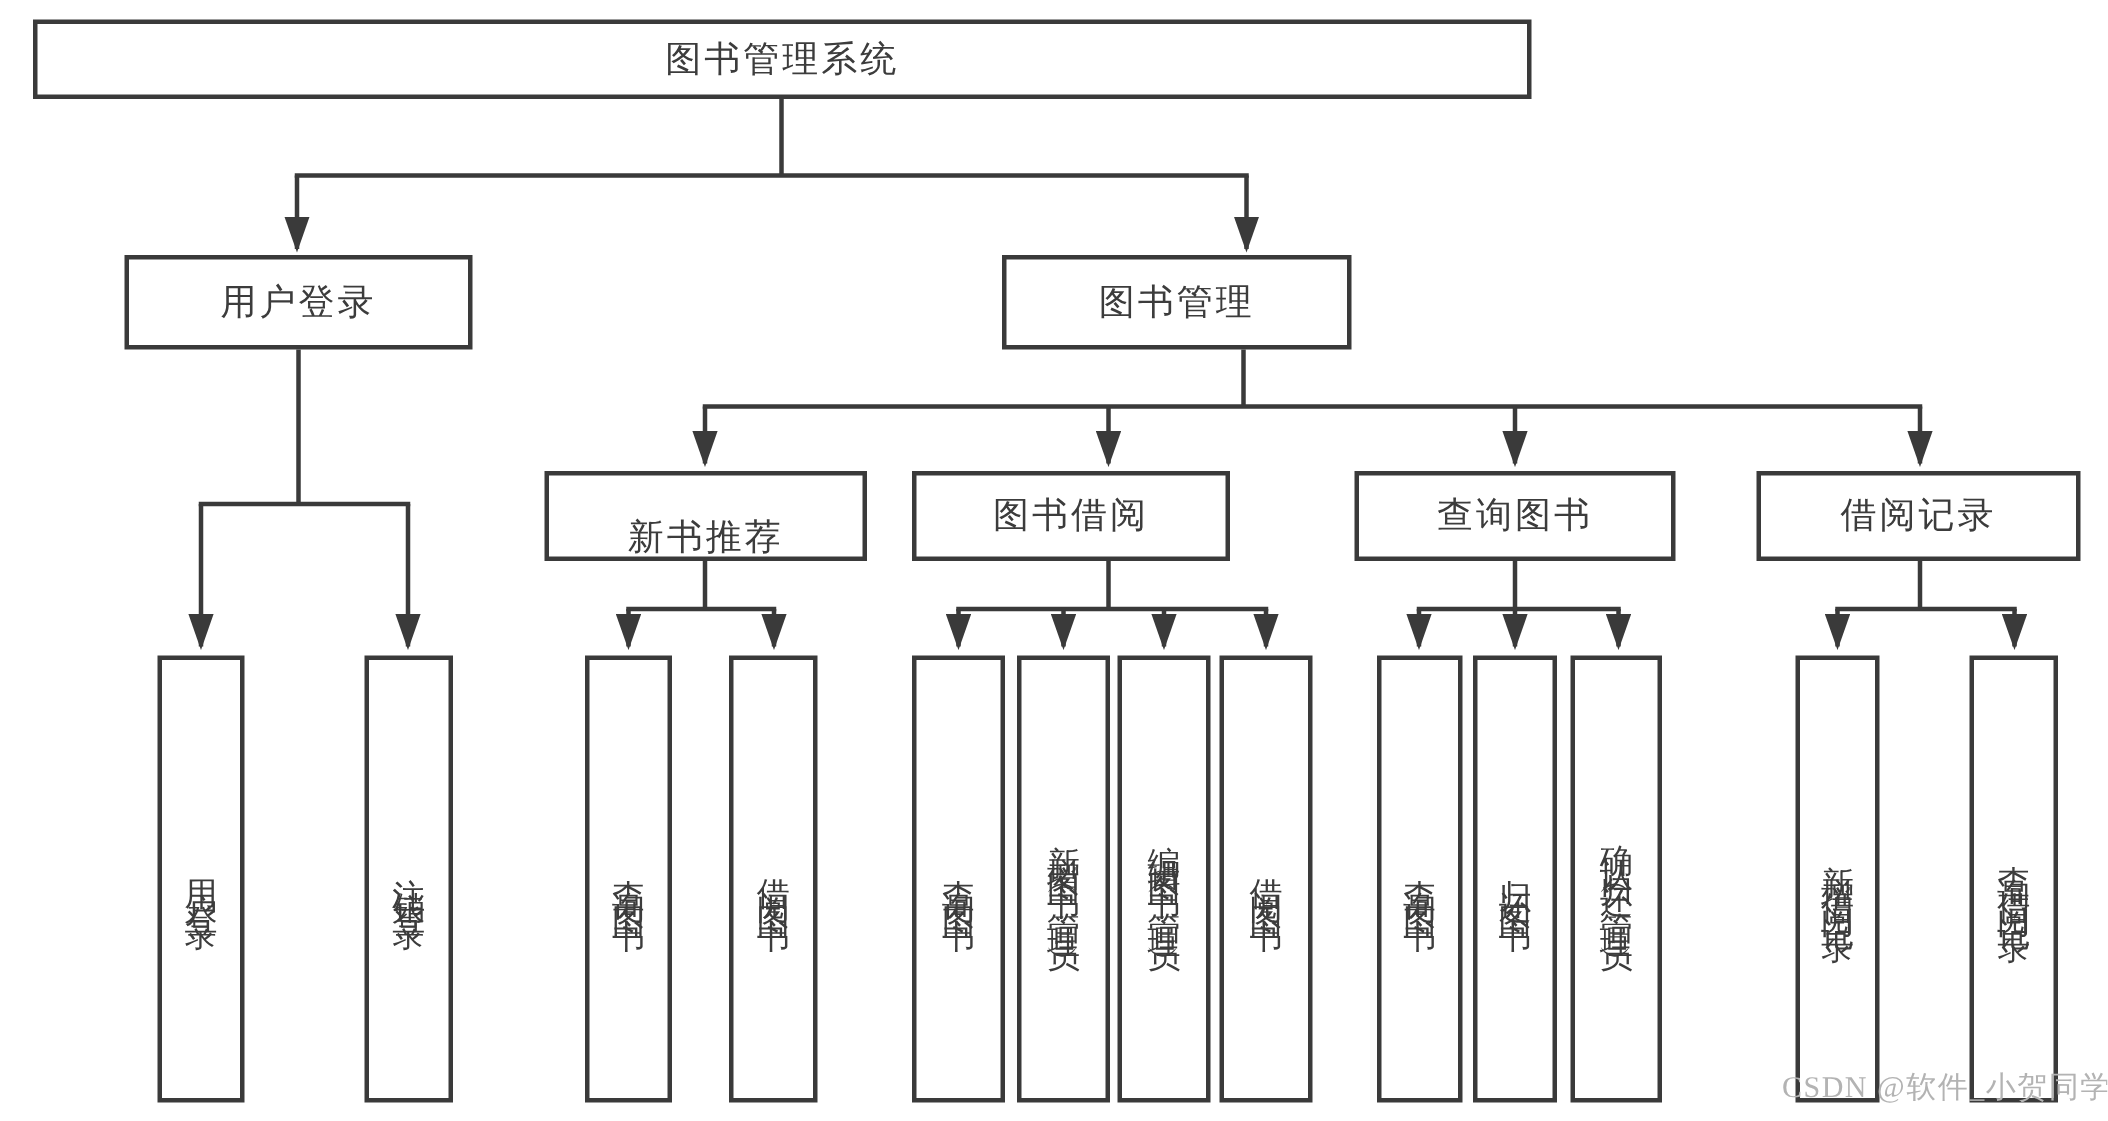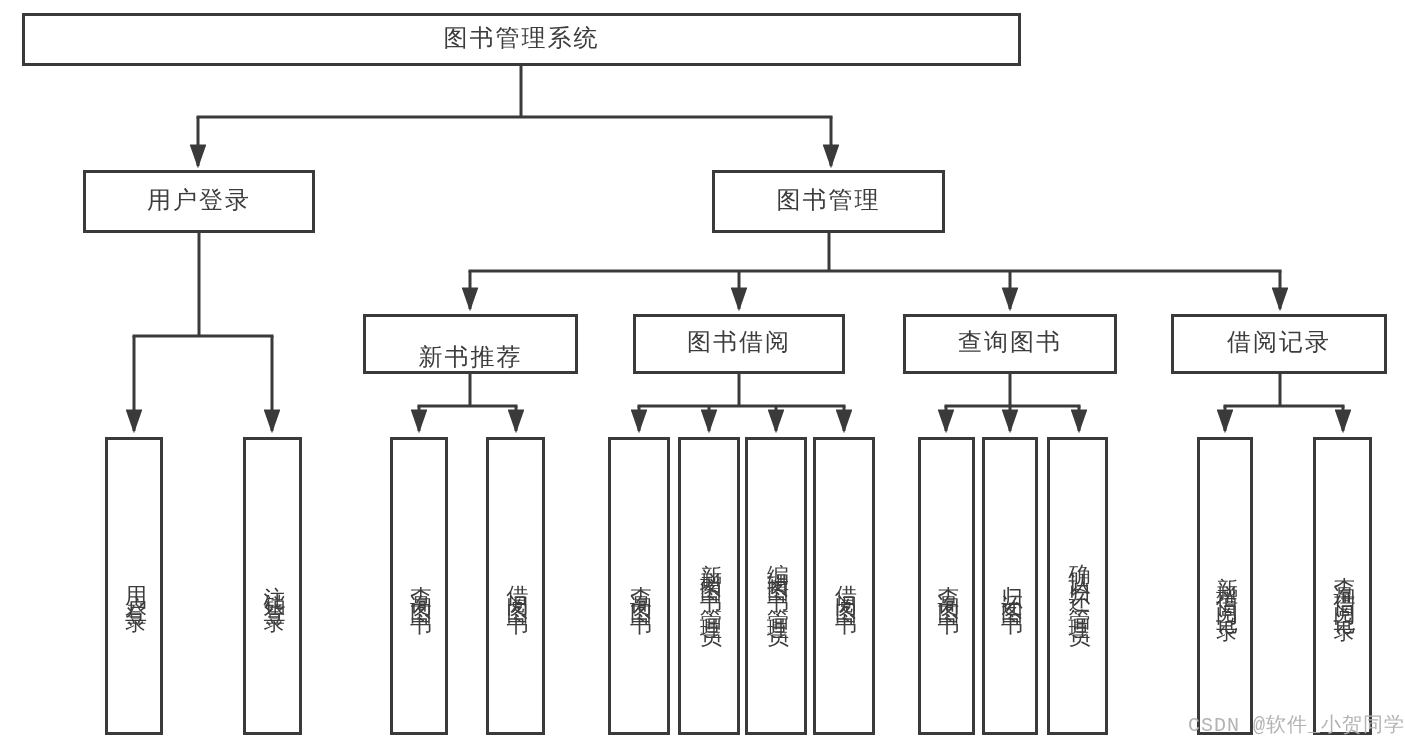--- a/index.html
+++ b/index.html
@@ -5,21 +5,21 @@
   html, body {
     margin: 0;
     padding: 0;
     background: #ffffff;
   }
   .stage {
     position: relative;
     width: 1405px;
     height: 747px;
     background: #ffffff;
-    font-family: Liberation Mono, monospace;
+    font-family: Liberation Serif, serif;
     overflow: hidden;
   }
   .connectors {
     position: absolute;
     left: 0; top: 0;
     width: 1405px;
     height: 747px;
     pointer-events: none;
   }
   .node {
@@ -112,28 +112,28 @@
     </g>
   </svg>
 
   <div class="node" style="left:22px; top:13px; width:999px; height:53px;">
     <span class="h-label">图书管理系统</span>
   </div>
 
   <div class="node" style="left:83px; top:170px; width:232px; height:63px;">
     <span class="h-label">用户登录</span>
   </div>
-  <div class="node" style="left:712px; top:170px; width:233px; height:63px;">
+  <div class="node" style="left:668px; top:170px; width:233px; height:63px;">
     <span class="h-label">图书管理</span>
   </div>
 
   <div class="node" style="left:363px; top:314px; width:215px; height:60px;align-items:flex-end;">
     <span class="h-label">新书推荐</span>
   </div>
-  <div class="node" style="left:633px; top:314px; width:212px; height:60px;">
+  <div class="node" style="left:608px; top:314px; width:212px; height:60px;">
     <span class="h-label">图书借阅</span>
   </div>
   <div class="node" style="left:903px; top:314px; width:214px; height:60px;">
     <span class="h-label">查询图书</span>
   </div>
   <div class="node" style="left:1171px; top:314px; width:216px; height:60px;">
     <span class="h-label">借阅记录</span>
   </div>
 
   <div class="node" style="left:105px; top:437px; width:58px; height:298px;">

